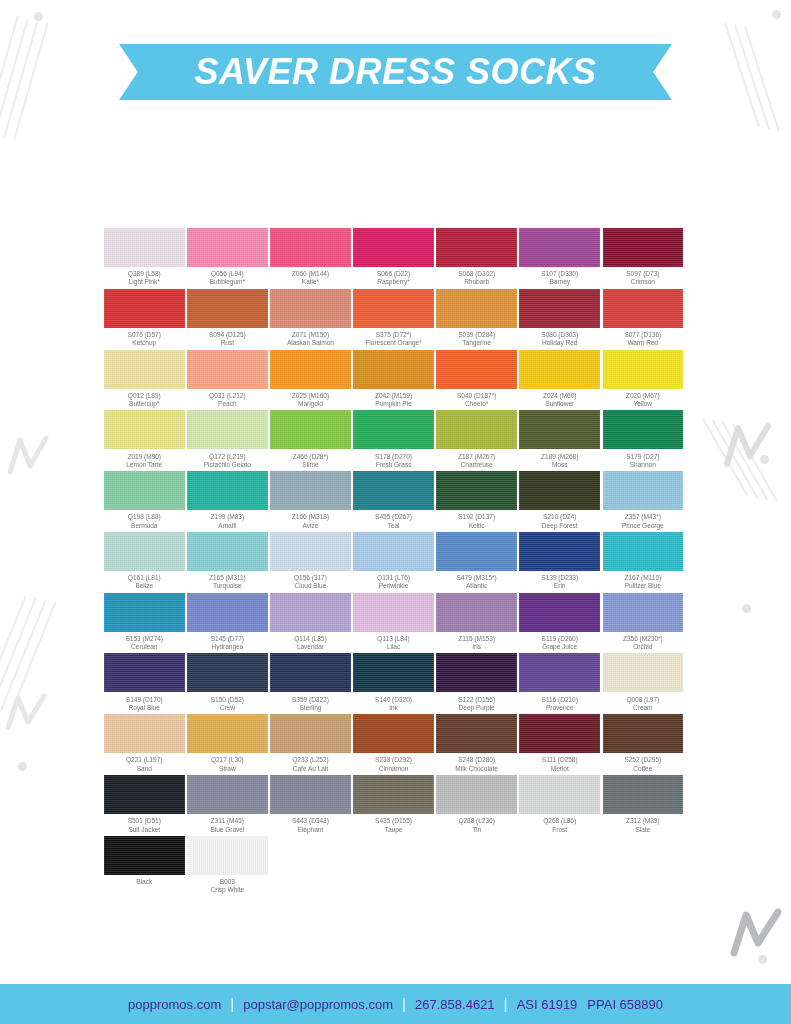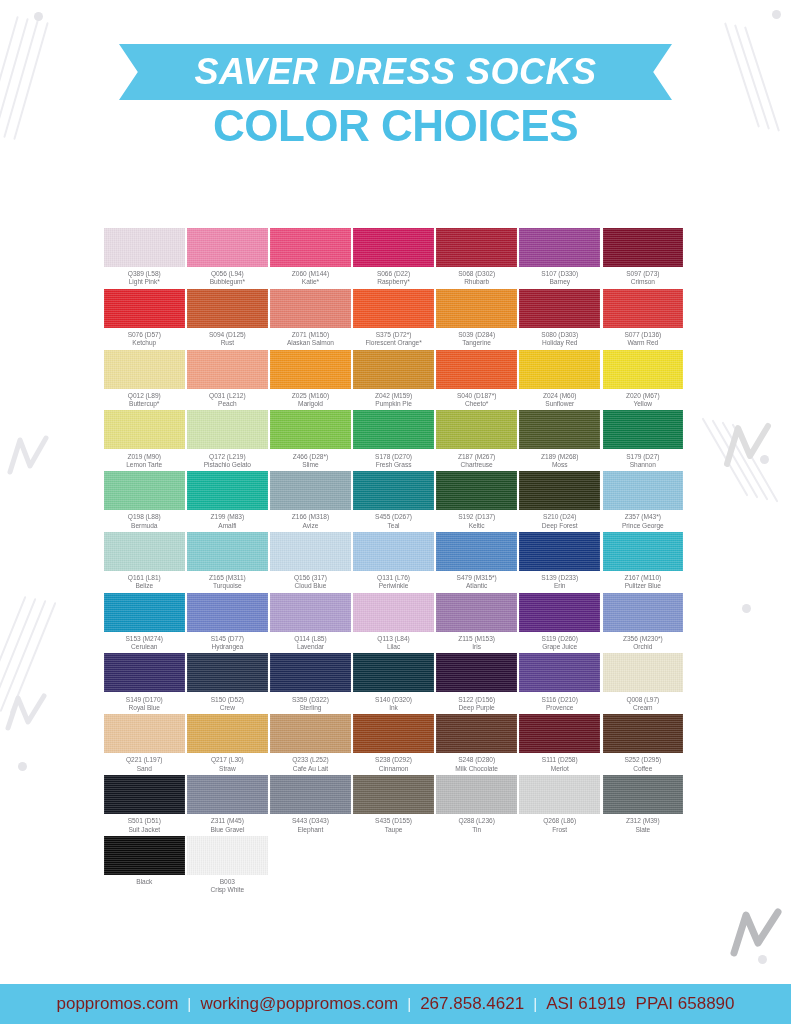--- a/index.html
+++ b/index.html
@@ -185,22 +185,22 @@
     left: 0; right: 0;
     bottom: 0;
     height: 40px;
     background: #5bc5e8;
     display: flex;
     align-items: center;
     justify-content: center;
     gap: 0px;
   }
   .footer .fitem {
-    color: #7f1d1d;
-    font-size: 17px;
+    color: #4c1d95;
+    font-size: 13px;
     font-family: "Liberation Sans", sans-serif;
     white-space: nowrap;
   }
   .footer .fsep {
     color: #ffffff;
     font-size: 15.5px;
     opacity: .85;
     padding: 0 9px;
     font-family: "Liberation Sans", sans-serif;
   }
@@ -262,21 +262,20 @@
   </svg>
   <div class="deco-dot" style="left:758px;top:955px;"></div>
 
   <div class="deco-hatch" style="left:100px;top:222px;width:0;height:0;"></div>
 
   <div class="banner-wrap">
     <div class="banner shape"></div>
     <div class="banner-title">SAVER DRESS SOCKS</div>
   </div>
 
-  <div class="subtitle-big">COLOR CHOICES</div>
 
 
   <div id="grid">
       <div class="srow">
         <div class="cell">
           <div class="chip" style="background-color: rgb(231, 219, 228);"></div>
           <div class="lbl">
             <span class="code">Q389 (L58)</span>
             <span class="nm">Light Pink*</span>
           </div>
@@ -817,21 +816,21 @@
           <div class="chip"></div>
           <div class="lbl"></div>
         </div>
       </div>
     </div>
 
 
   <div class="footer">
     <span class="fitem">poppromos.com</span>
     <span class="fsep">|</span>
-    <span class="fitem">working@poppromos.com</span>
+    <span class="fitem">popstar@poppromos.com</span>
     <span class="fsep">|</span>
     <span class="fitem">267.858.4621</span>
     <span class="fsep">|</span>
     <span class="fitem">ASI 61919</span>
     <span class="fitem tight">PPAI 658890</span>
   </div>
 
 </div>
 
 </body></html>

